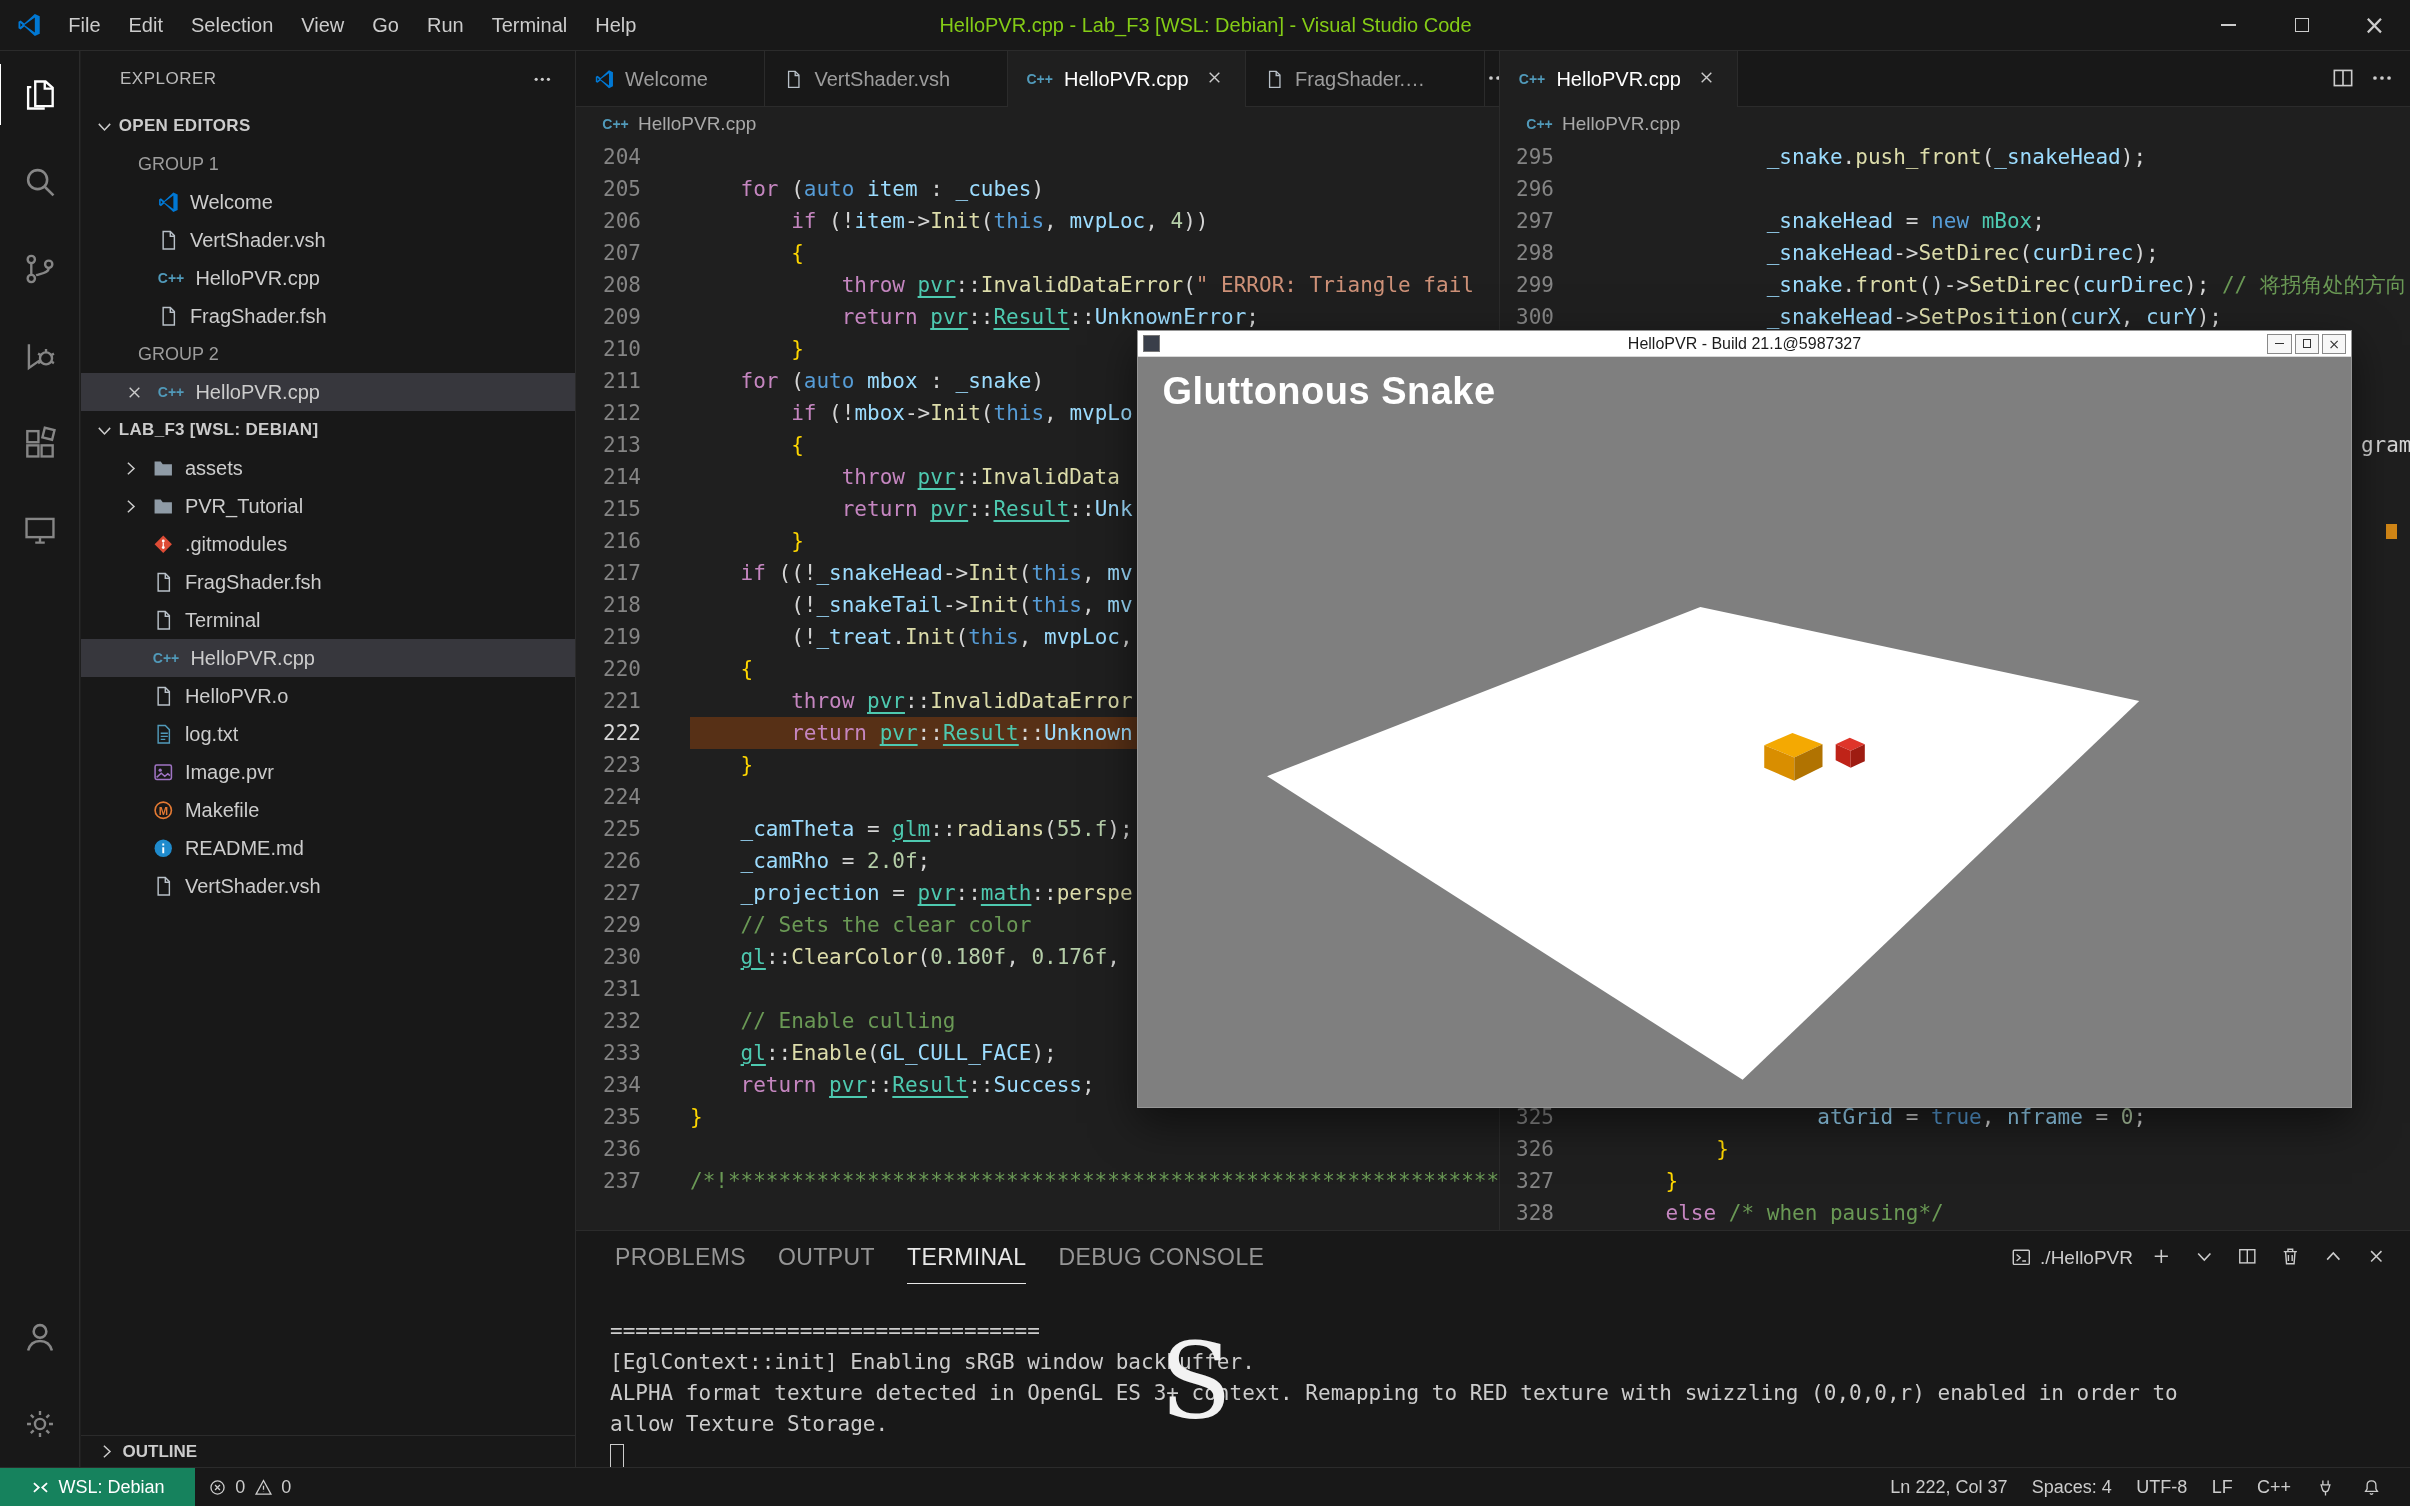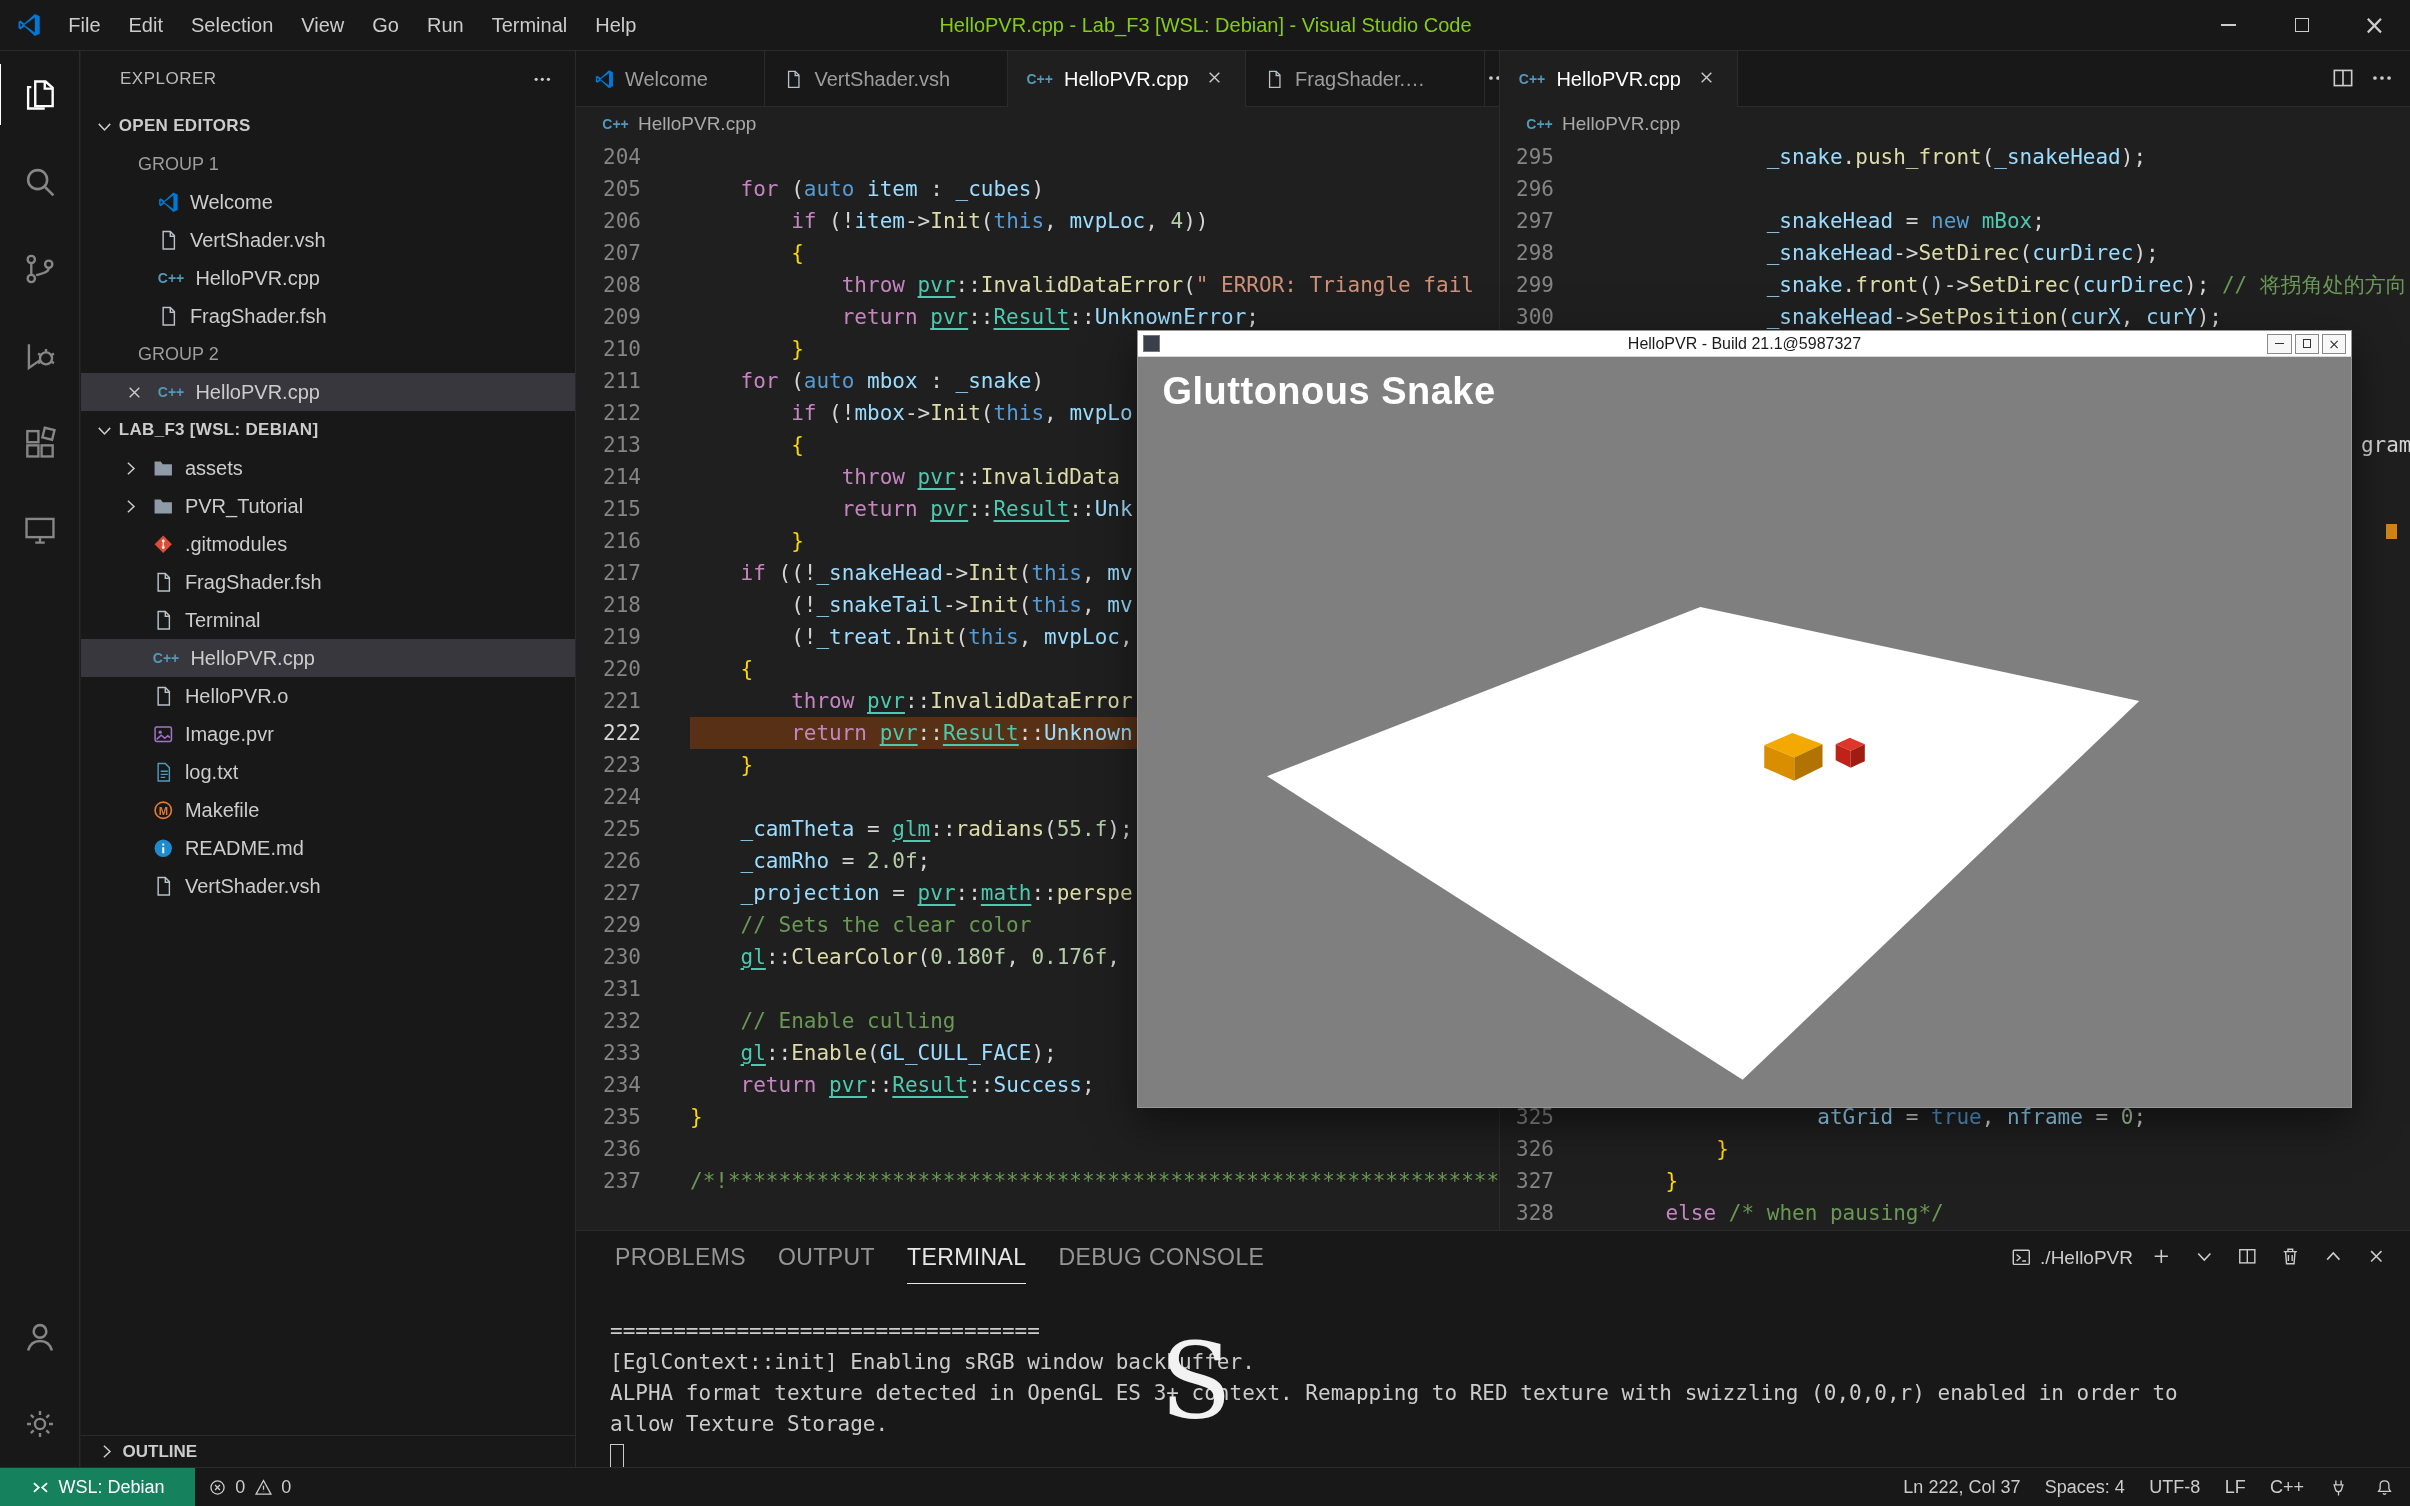--- a/index.html
+++ b/index.html
@@ -97,21 +97,21 @@
   .tcursor { display:inline-block; width:14px; height:24.5px; border:1.4px solid #cccccc; vertical-align:middle; }
   #bigS { position:absolute; left:1160px; top:1330px; font-family:"DejaVu Serif",serif; font-size:105px;
     color:#f2f2f2; z-index:5; line-height:1; }
 
   
   #statusbar { position:absolute; left:0; bottom:0; width:2411px; height:39px; background:#181818;
     border-top:0.9px solid #2b2b2b; display:flex; align-items:center; font-size:18px; color:#cccccc; z-index:30; }
   .sb-item { display:flex; align-items:center; gap:7.5px; padding:0 12.2px; height:100%; white-space:nowrap; }
   .sb-item .ic { width:21px; height:21px; }
   #sb-remote { background:#16825d; color:#ffffff; padding:0 30px; }
-  #sb-right { margin-left:auto; display:flex; height:100%; align-items:flex-start; padding-right:4px; }
+  #sb-right { margin-left:auto; display:flex; height:100%; align-items:flex-start; padding-right:17px; }
 
   
   #snakewin { position:absolute; left:1137px; top:330px; width:1215px; height:778px; background:#7f7f7f;
     border:0.9px solid #969696; box-shadow:0 15px 41px rgba(0,0,0,.5); z-index:10; }
   #snakewin-title { height:26px; background:#ffffff; border-bottom:0.9px solid #d8d8d8; display:flex; align-items:center;
     padding:0 4.7px; position:relative; }
   #snakewin-icon { width:17px; height:17px; background:#3a3f4a; border:0.9px solid #777; }
   #snakewin-title .title-text { position:absolute; left:50%; transform:translateX(-50%); font-size:16px; color:#1b1b1b; white-space:nowrap; }
   #snakewin-btns { margin-left:auto; display:flex; }
   .swbtn { width:24.5px; height:20px; border:0.9px solid #8a8a8a; background:#f7f7f7; display:flex; align-items:center;
@@ -383,37 +383,37 @@
           <svg viewBox="0 0 24 24" fill="none" stroke="#b8c0c8" stroke-width="1.4">
             <path d="M7 3.5h7l4 4V20.5H7z"></path>
             <path d="M14 3.5V8h4"></path>
           </svg>
         </span>
         <span>HelloPVR.o</span>
       </div>
       <div class="srow tree-item">
         <span class="chev-slot"></span>
         <span class="ic">
+          <svg viewBox="0 0 24 24" fill="none">
+            <path d="M7 3.5h7l4 4V20.5H7z" stroke="#519aba" stroke-width="1.4"></path>
+            <path d="M9.5 11h7M9.5 14h7M9.5 17h4.5" stroke="#519aba" stroke-width="1.3"></path>
+          </svg>
+        </span>
+        <span>log.txt</span>
+      </div>
+      <div class="srow tree-item">
+        <span class="chev-slot"></span>
+        <span class="ic">
           <svg viewBox="0 0 24 24" fill="none" stroke="#a074c4" stroke-width="1.5">
             <rect x="4" y="5" width="16" height="14" rx="1.5"></rect>
             <circle cx="9" cy="10" r="1.6" fill="#a074c4" stroke="none"></circle>
             <path d="M5.5 17l4.5-4 3.5 3 3-2.5 2 1.8"></path>
           </svg>
         </span>
         <span>Image.pvr</span>
-      </div>
-      <div class="srow tree-item">
-        <span class="chev-slot"></span>
-        <span class="ic">
-          <svg viewBox="0 0 24 24" fill="none">
-            <path d="M7 3.5h7l4 4V20.5H7z" stroke="#519aba" stroke-width="1.4"></path>
-            <path d="M9.5 11h7M9.5 14h7M9.5 17h4.5" stroke="#519aba" stroke-width="1.3"></path>
-          </svg>
-        </span>
-        <span>log.txt</span>
       </div>
       <div class="srow tree-item">
         <span class="chev-slot"></span>
         <span class="ic">
           <svg viewBox="0 0 24 24" style="font-size:21px">
             <circle cx="12" cy="12" r="8" fill="none" stroke="#e37933" stroke-width="1.6"></circle>
             <text x="7.5" y="16.2" font-size="11" font-weight="bold" fill="#e37933" font-family="Liberation Sans,sans-serif">M</text>
           </svg>
         </span>
         <span>Makefile</span>

